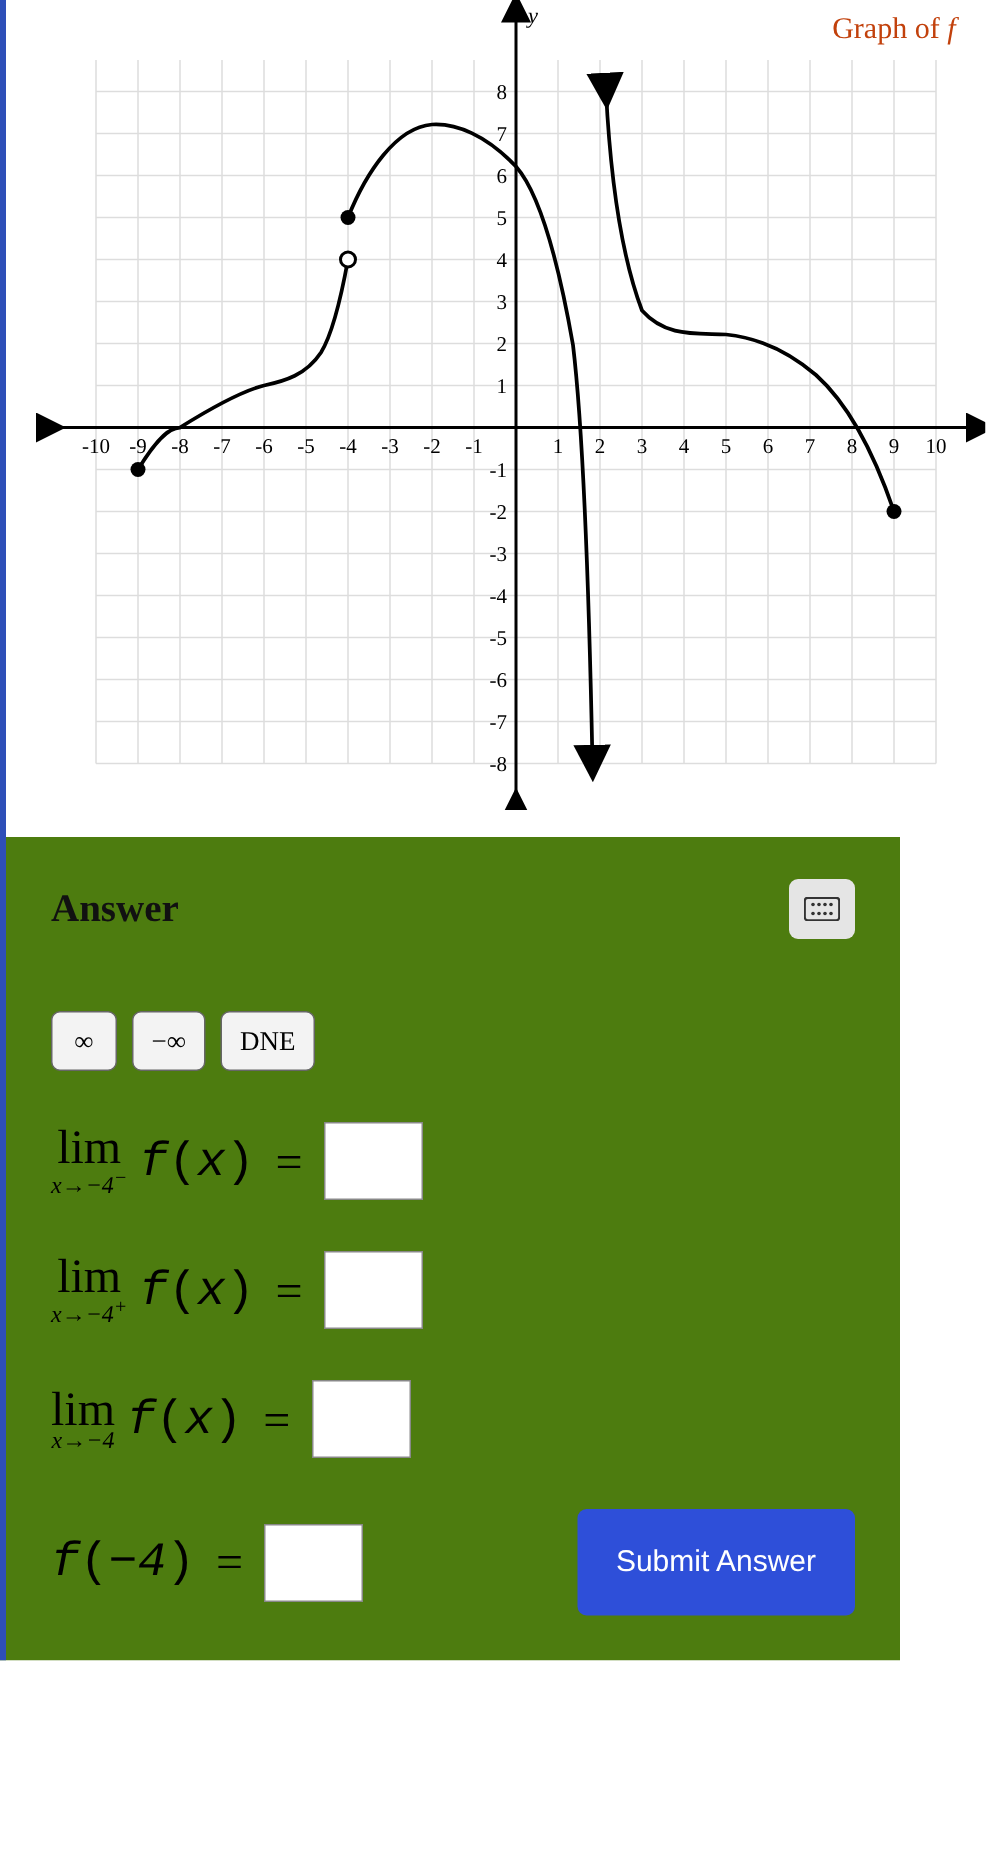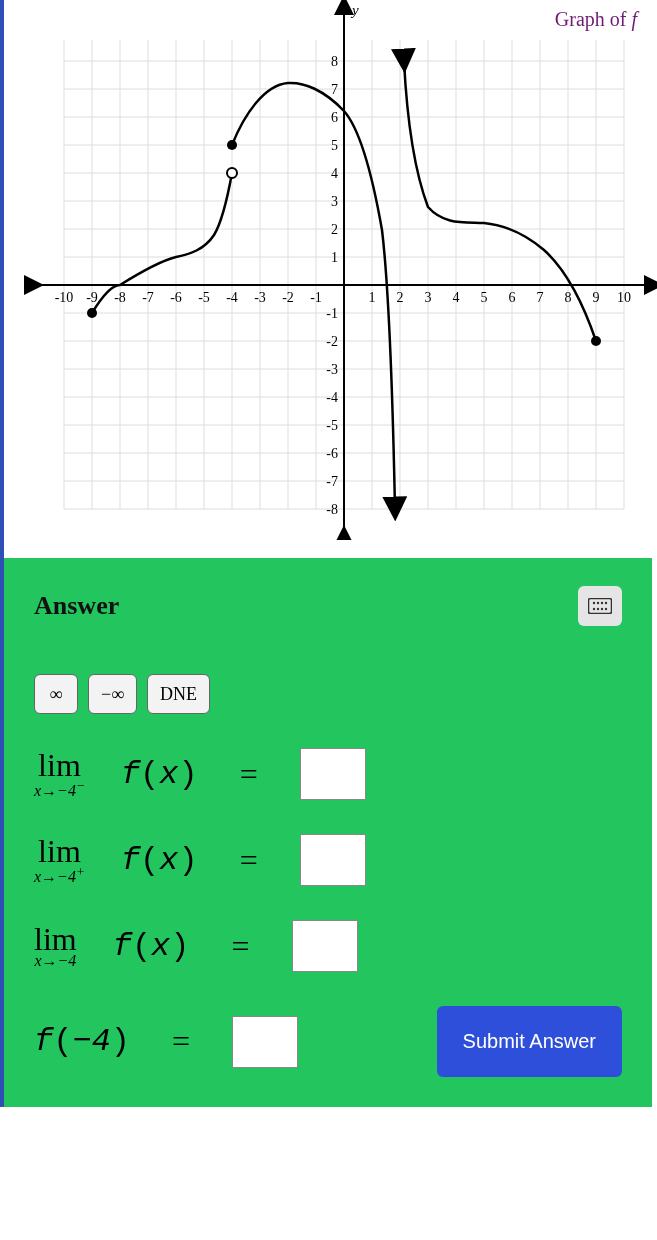--- a/index.html
+++ b/index.html
@@ -12,28 +12,28 @@
     width: 657px;
     height: 558px;
     background: #fff;
     position: relative;
     border-left: 4px solid #2e4fb8;
   }
   .graph-title {
     position: absolute;
     top: 8px;
     right: 20px;
-    color: #701a75;
+    color: #c2410c;
     font-size: 20px;
     font-family: Georgia, serif;
   }
   .graph-title .fvar { font-style: italic; }
   .answer-panel {
-    width: 652px;
-    background: #22c55e;
+    width: 600px;
+    background: #4d7c0f;
     padding: 28px 30px 30px 30px;
     border-left: 4px solid #2e4fb8;
   }
   .answer-header {
     display: flex;
     justify-content: space-between;
     align-items: center;
     margin-bottom: 48px;
   }
   .answer-title {
@@ -68,21 +68,20 @@
     display: flex;
     align-items: center;
     justify-content: center;
     height: 40px;
   }
   .limit-row {
     display: flex;
     align-items: center;
     margin-bottom: 34px;
     font-size: 30px;
-    gap: 28px;
   }
   .lim-block {
     display: inline-flex;
     flex-direction: column;
     align-items: center;
     line-height: 1;
   }
   .lim-text { font-size: 32px; }
   .lim-sub {
     font-size: 16px;

